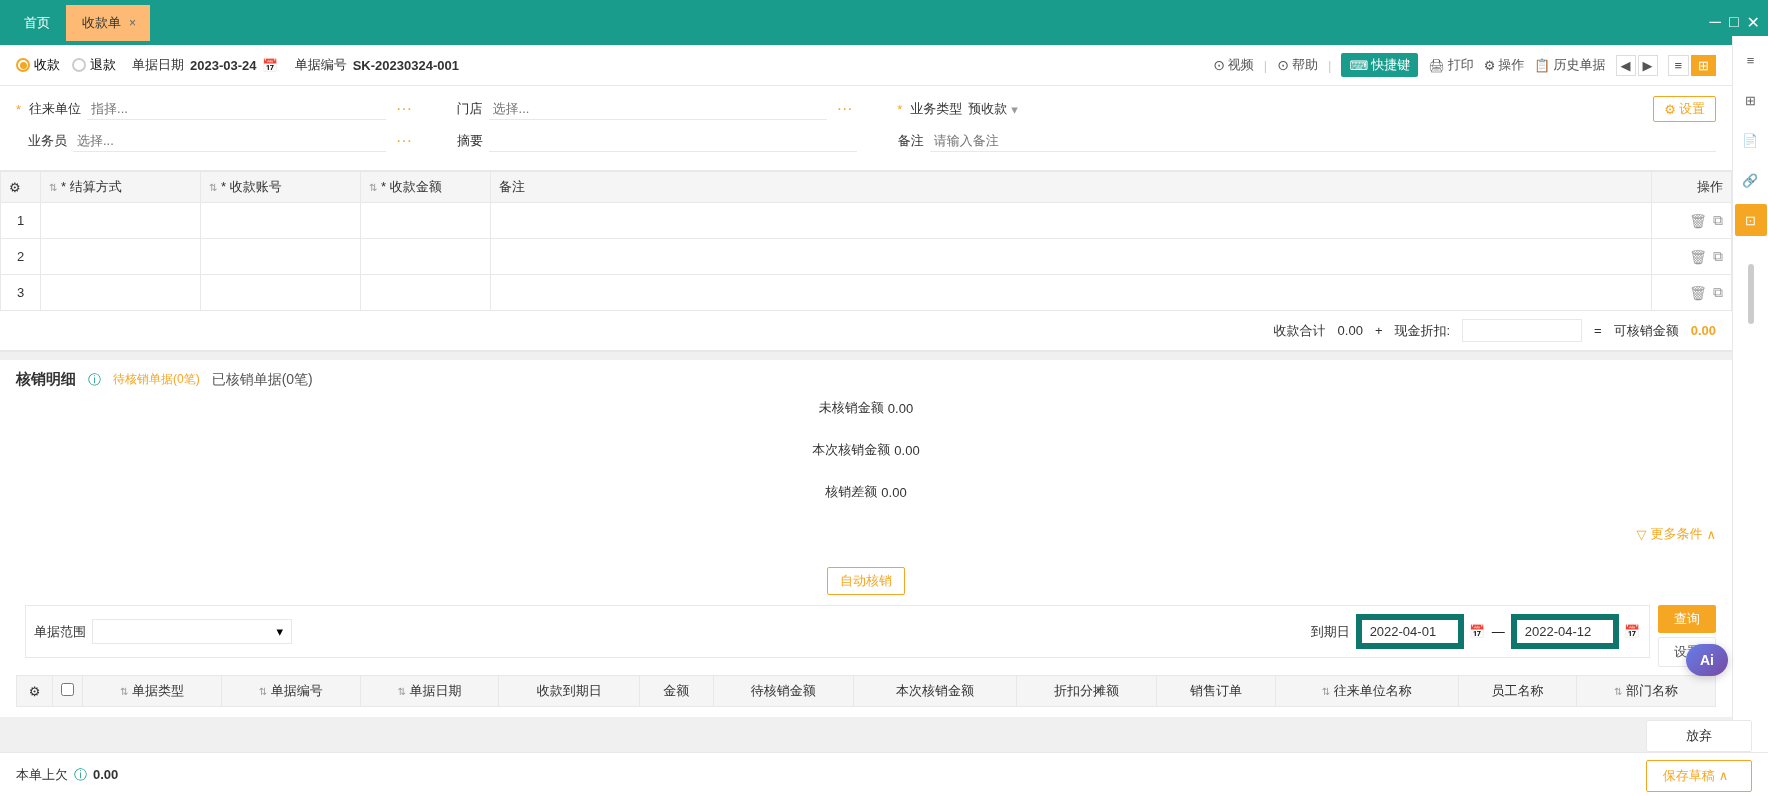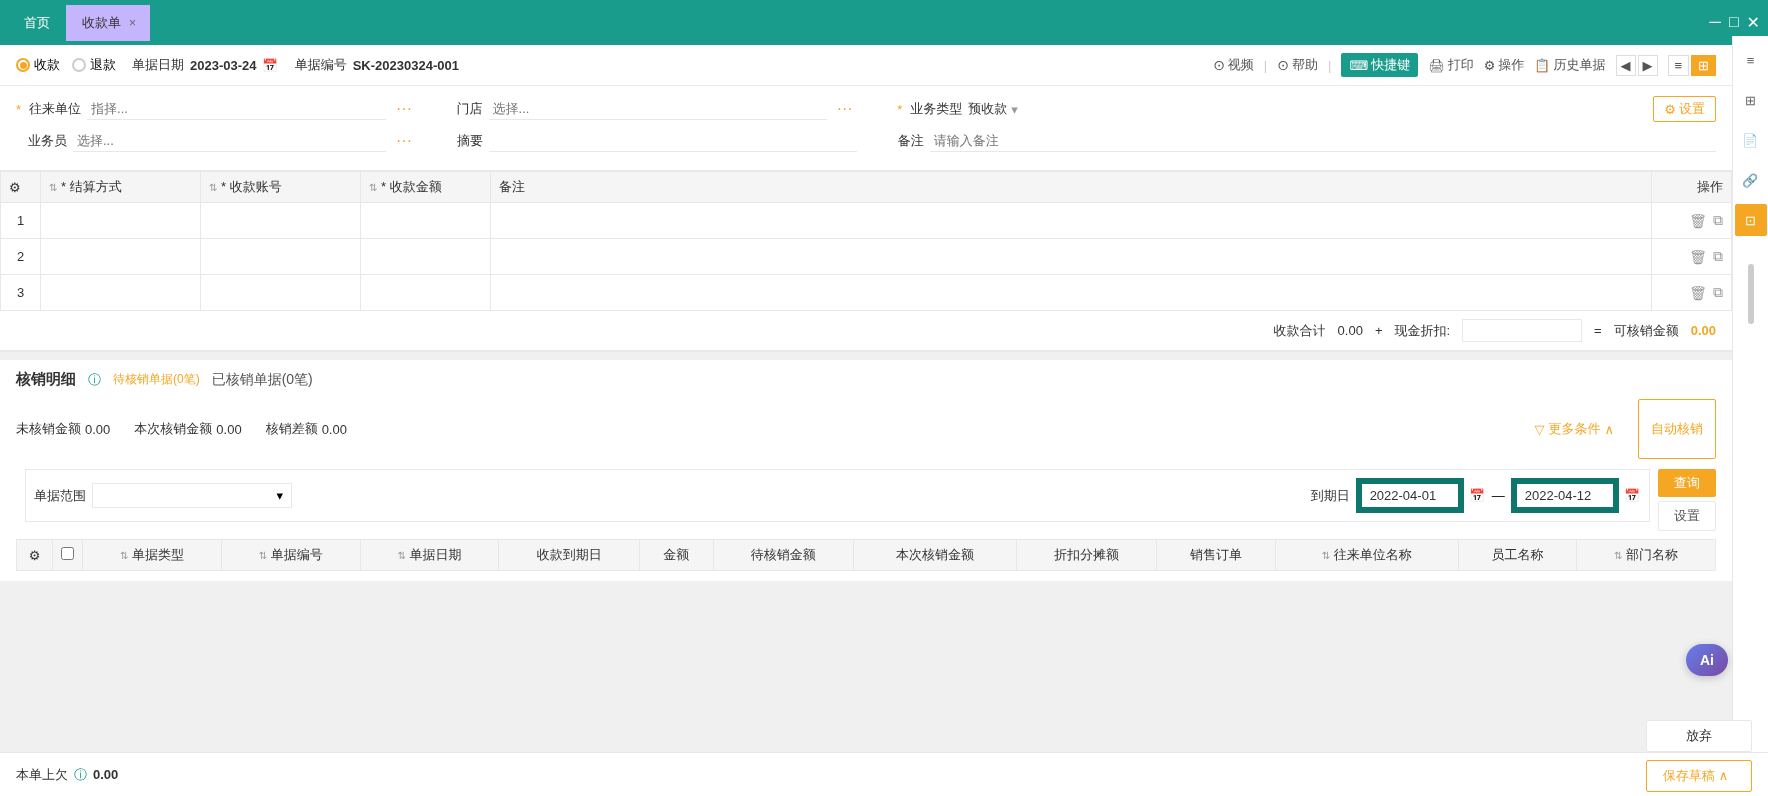--- a/index.html
+++ b/index.html
@@ -15,21 +15,21 @@
     }
     .tab-home {
       color: #fff;
       padding: 0 16px;
       height: 36px;
       line-height: 36px;
       cursor: pointer;
       font-size: 13px;
     }
     .tab-active {
-      background: #c4b5fd;
+      background: #fdba74;
       color: #333;
       padding: 0 12px 0 16px;
       height: 36px;
       line-height: 36px;
       display: flex;
       align-items: center;
       gap: 6px;
       font-size: 13px;
     }
     .tab-close {
@@ -322,20 +322,21 @@
       color: #555;
       cursor: pointer;
       font-size: 14px;
     }
 
     .stats-row {
       display: flex;
       align-items: center;
       gap: 24px;
       margin-bottom: 10px;
+      flex-direction: column;
     }
     .stat-item {
       display: flex;
       align-items: center;
       gap: 4px;
       color: #333;
     }
     .stat-val {
       color: #333;
     }
@@ -343,21 +344,21 @@
       margin-left: auto;
       display: flex;
       align-items: center;
       gap: 4px;
       color: #f5a623;
       cursor: pointer;
     }
     .auto-writeoff-btn {
       border: 1px solid #f5a623;
       color: #f5a623;
-      padding: 20px 12px;
+      padding: 4px 12px;
       border-radius: 2px;
       cursor: pointer;
       font-size: 13px;
       background: #fff;
     }
     .filter-field {
       display: flex;
       align-items: center;
       gap: 6px;
     }

